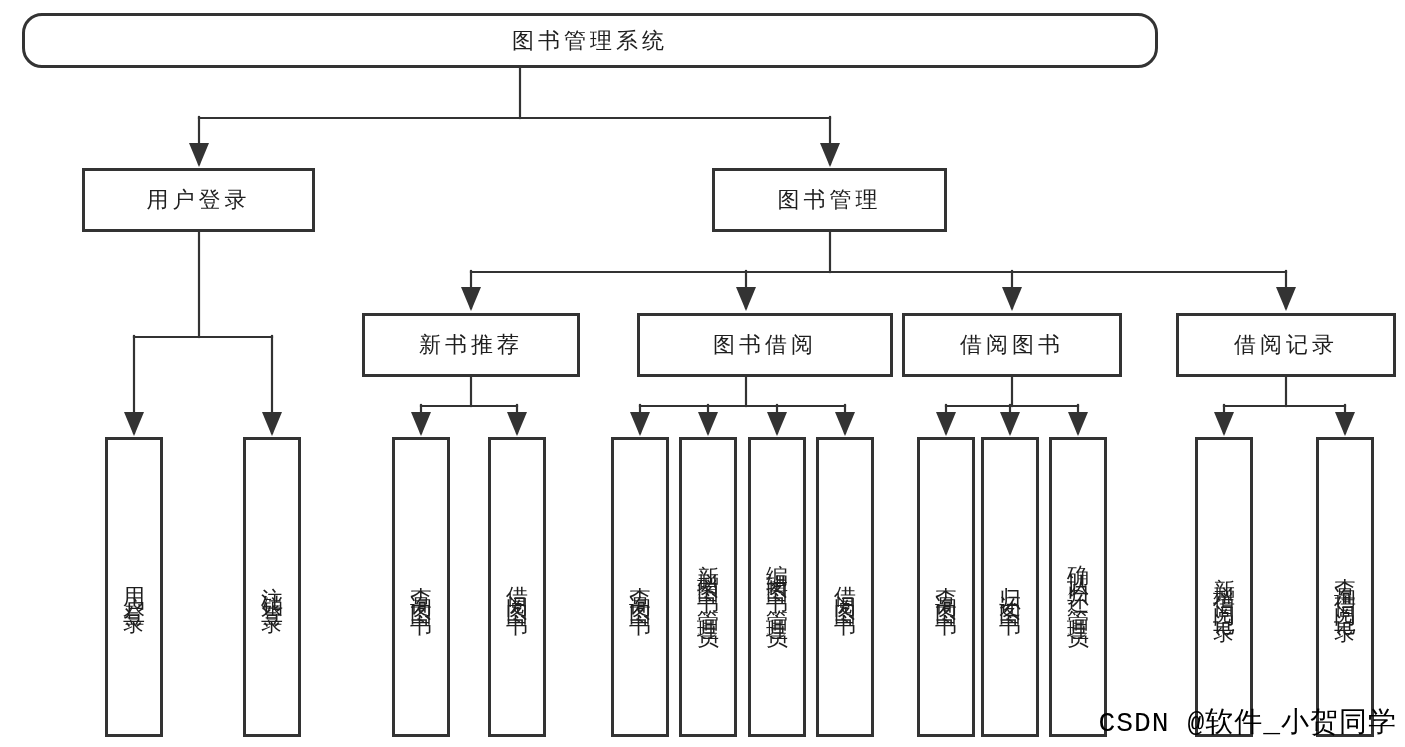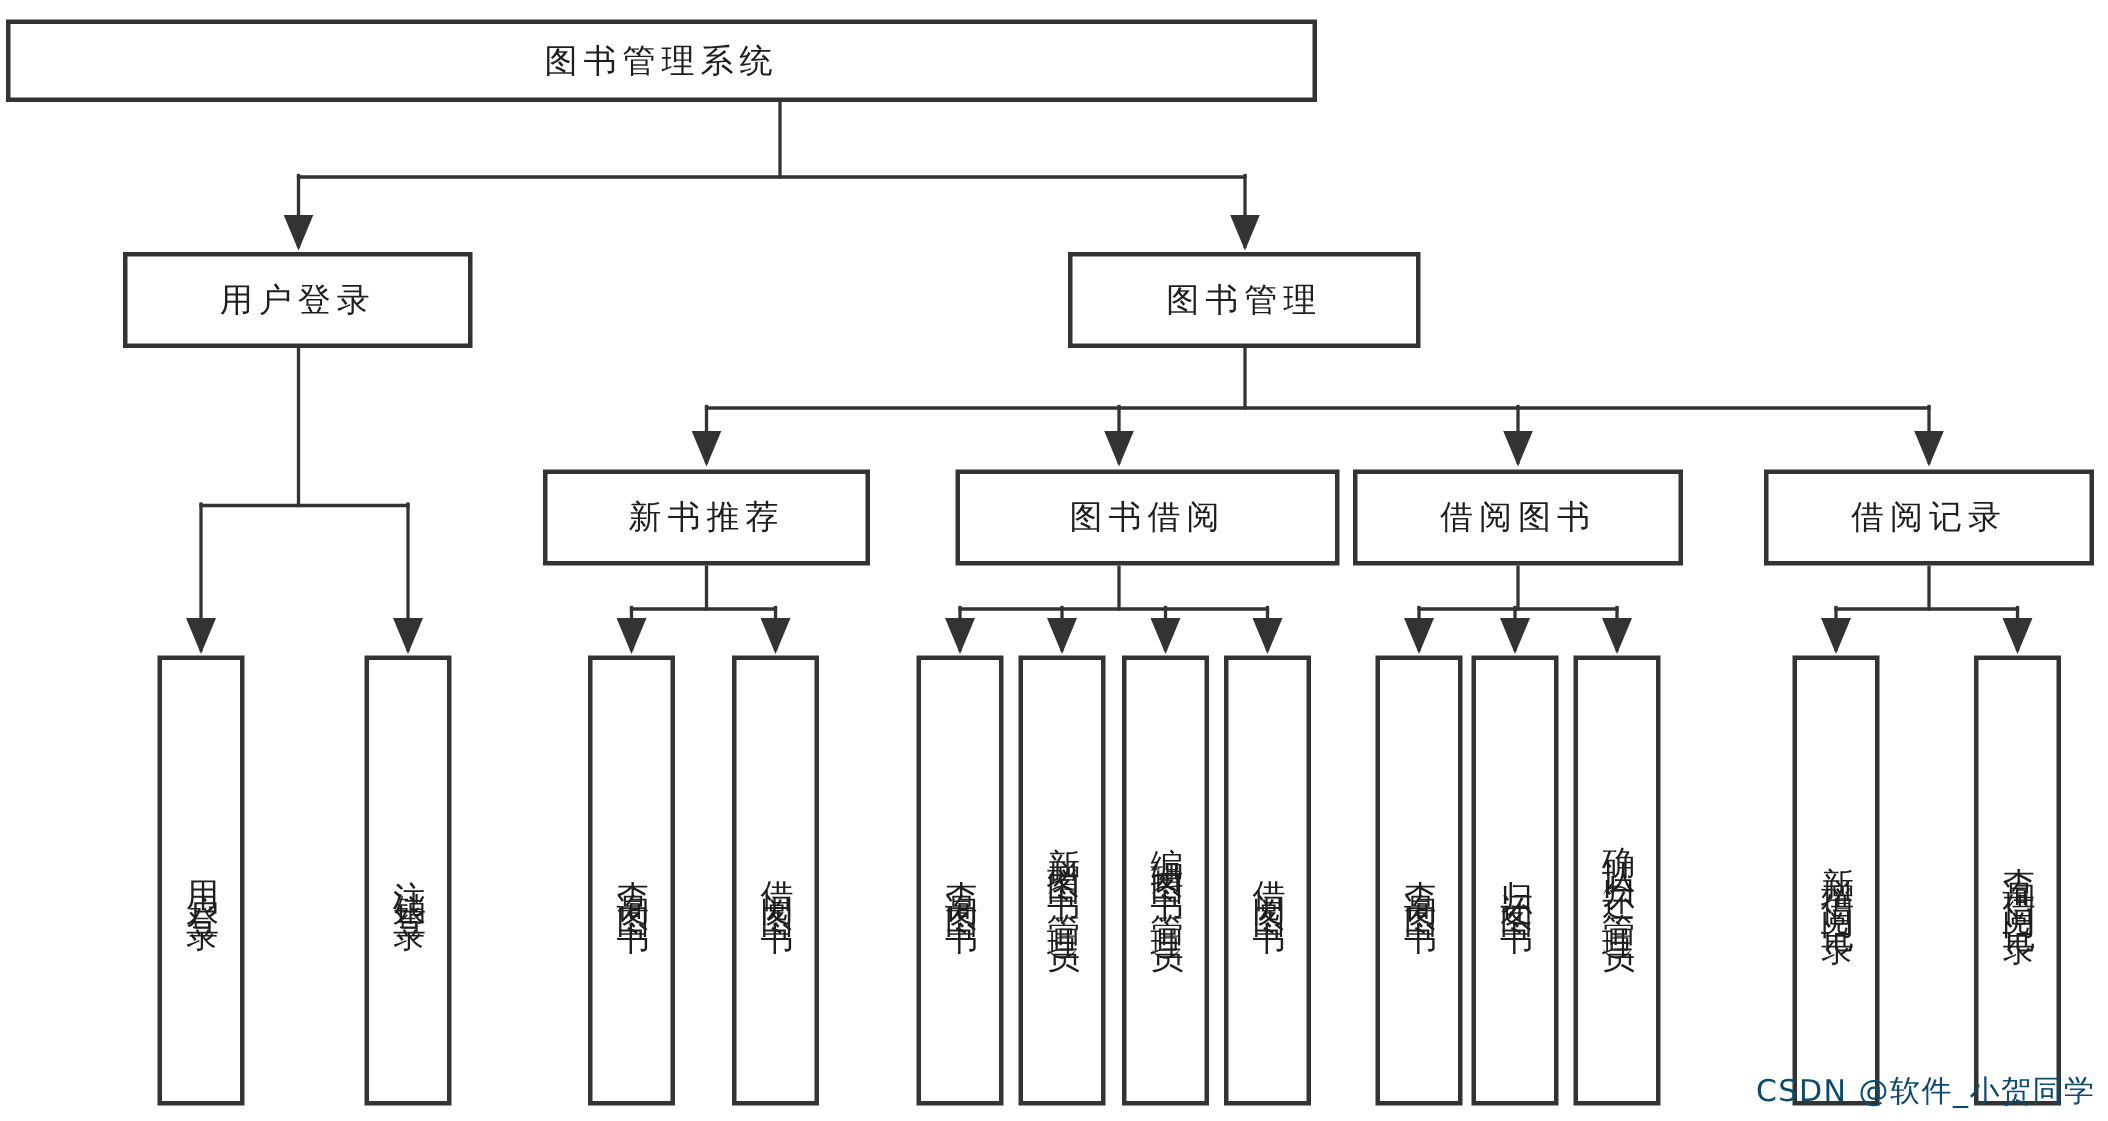--- a/index.html
+++ b/index.html
@@ -39,43 +39,44 @@
     font-size: 22px;
   }
   .vbox .vtext {
     writing-mode: vertical-rl;
     text-orientation: mixed;
     letter-spacing: 9px;
     line-height: 1;
     white-space: nowrap;
   }
   
-  .n-root { left: 4px;   top: 13px;  width: 874px; height: 55px; }
+  .n-root { left: 22px;   top: 13px;  width: 1136px; height: 55px; border-radius: 20px; }
   .n-l2a  { left: 82px;   top: 168px; width: 233px;  height: 64px; }
   .n-l2b  { left: 712px;  top: 168px; width: 235px;  height: 64px; }
   .n-l3a  { left: 362px;  top: 313px; width: 218px;  height: 64px; justify-content: center; }
   .n-l3b  { left: 637px;  top: 313px; width: 256px;  height: 64px; align-items: center; }
   .n-l3c  { left: 902px;  top: 313px; width: 220px;  height: 64px; }
   .n-l3d  { left: 1176px; top: 313px; width: 220px;  height: 64px; }
   
   .lf-a1 { left: 105px; }  .lf-a2 { left: 243px; }
   .lf-b1 { left: 392px; }  .lf-b2 { left: 488px; }
   .lf-c1 { left: 611px; }  .lf-c2 { left: 679px; }
   .lf-c3 { left: 748px; }  .lf-c4 { left: 816px; }
   .lf-d1 { left: 917px; }  .lf-d2 { left: 981px; }  .lf-d3 { left: 1049px; }
   .lf-e1 { left: 1195px; } .lf-e2 { left: 1316px; }
   .watermark {
     position: absolute;
     right: 8px;
     bottom: 6px;
-    font-size: 20px;
+    font-size: 28px;
     letter-spacing: 1px;
-    color: #0c4a6e;
+    color: #000000;
     z-index: 5;
     white-space: nowrap;
+    font-family: Liberation Mono, monospace;
   }
 </style>
 </head>
 <body>
 
 <div class="stage">
 
   <svg class="wires" viewBox="0 0 1405 747" xmlns="http://www.w3.org/2000/svg" aria-hidden="true">
     <defs>
       <marker id="arw" viewBox="0 0 12 10" refX="10.5" refY="5" markerWidth="24" markerHeight="20" markerUnits="userSpaceOnUse" orient="auto">

